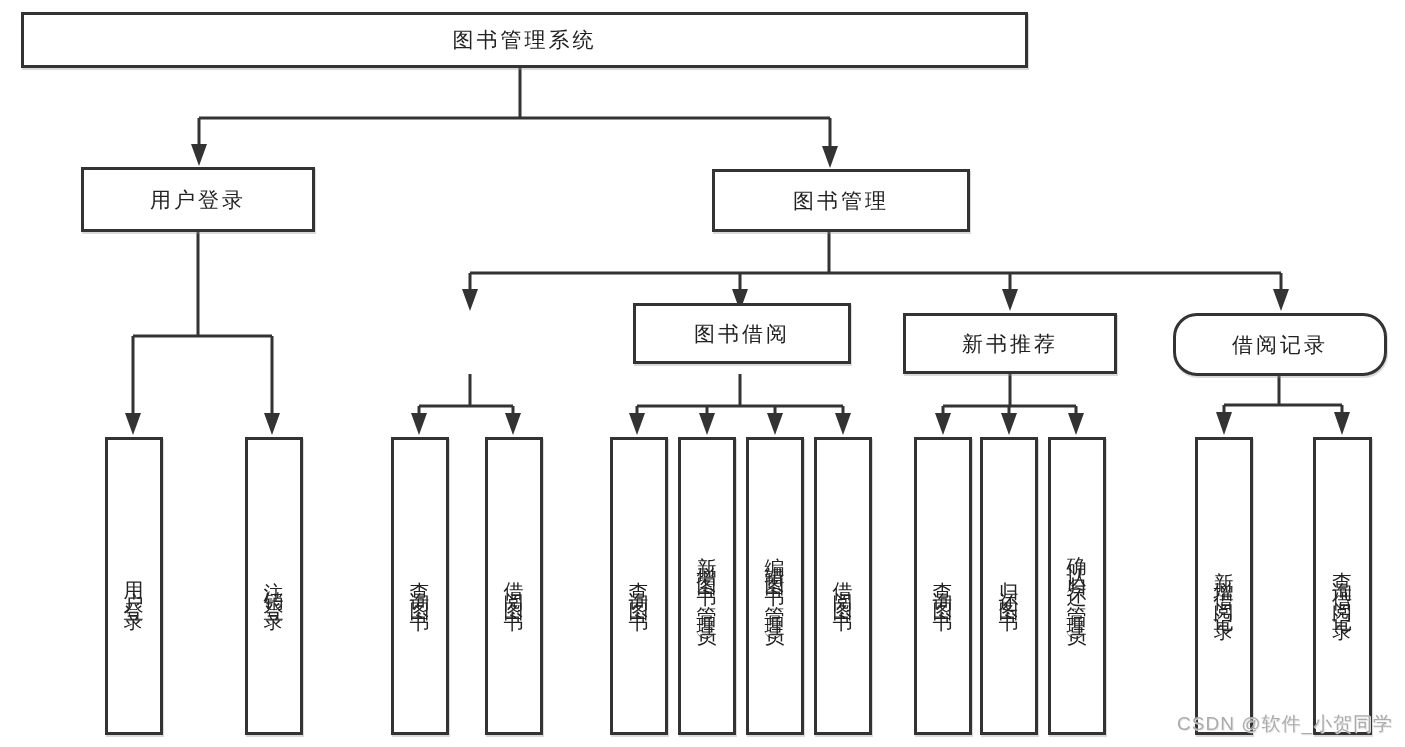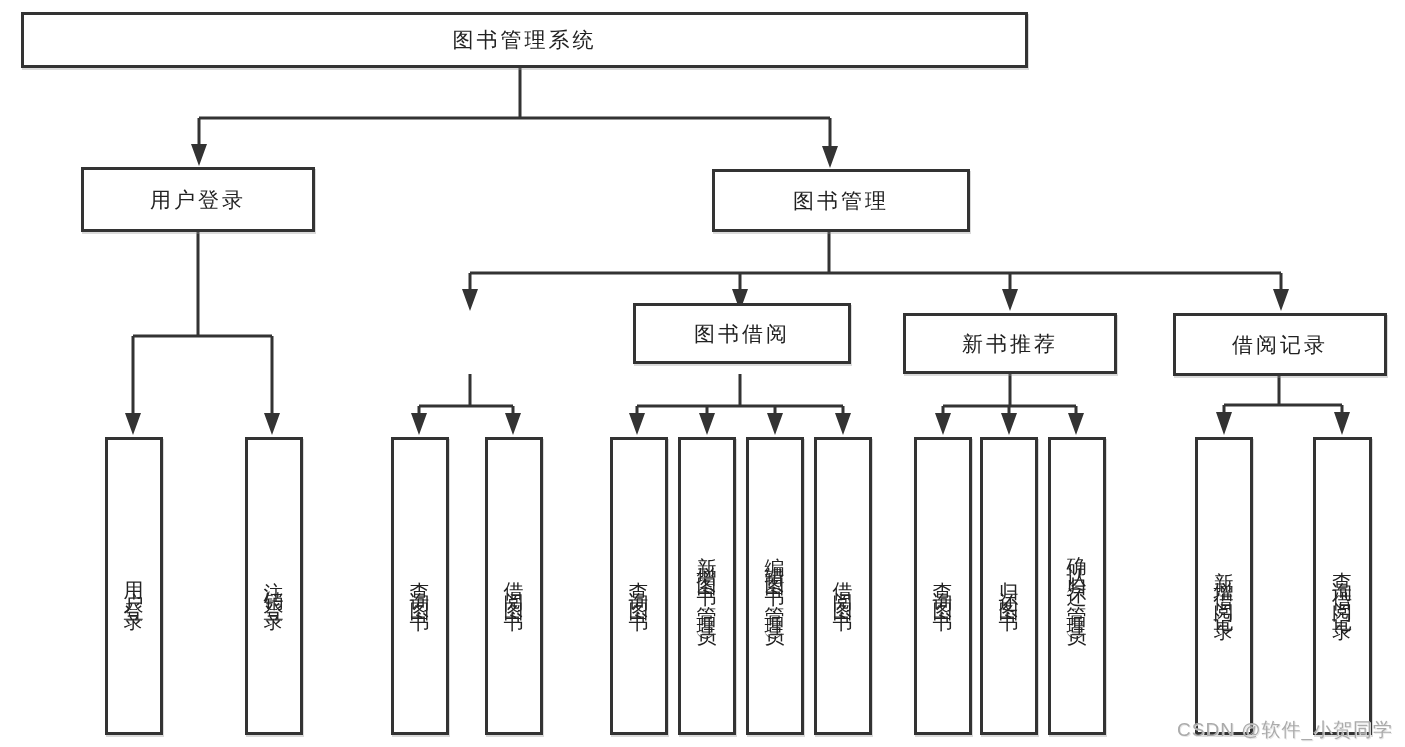--- a/index.html
+++ b/index.html
@@ -38,21 +38,21 @@
     writing-mode: vertical-rl;
     text-orientation: mixed;
     font-size: 20px;
     line-height: 1;
     letter-spacing: 10px;
     white-space: nowrap;
   }
   .watermark {
     position: absolute;
     right: 12px;
-    bottom: 4px;
+    bottom: 10px;
     font-size: 19px;
     color: #ababab;
     letter-spacing: 1px;
     text-shadow: 1px 1px 0 rgba(230,230,230,0.9);
     white-space: nowrap;
     z-index: 5;
   }
 </style>
 </head>
 <body>
@@ -90,21 +90,21 @@
     </g>
   </svg>
 
   <div class="box hbox" style="left:21px; top:12px; width:1007px; height:56px;">图书管理系统</div>
 
   <div class="box hbox" style="left:81px; top:167px; width:234px; height:65px;">用户登录</div>
   <div class="box hbox" style="left:712px; top:169px; width:258px; height:63px;">图书管理</div>
 
   <div class="box hbox" style="left:633px; top:303px; width:218px; height:61px;">图书借阅</div>
   <div class="box hbox" style="left:903px; top:313px; width:214px; height:61px;">新书推荐</div>
-  <div class="box hbox" style="left:1173px; top:313px; width:214px; height:63px;">借阅记录</div>
+  <div class="box hbox" style="left:1173px; top:313px; width:214px; height:63px;border-radius:24px;">借阅记录</div>
 
   <div class="box vbox" style="left:105px; top:437px; width:58px; height:298px;">
     <span>用户登录</span>
   </div>
   <div class="box vbox" style="left:245px; top:437px; width:58px; height:298px;">
     <span>注销登录</span>
   </div>
 
   <div class="box vbox" style="left:391px; top:437px; width:58px; height:298px;">
     <span>查询图书</span>

